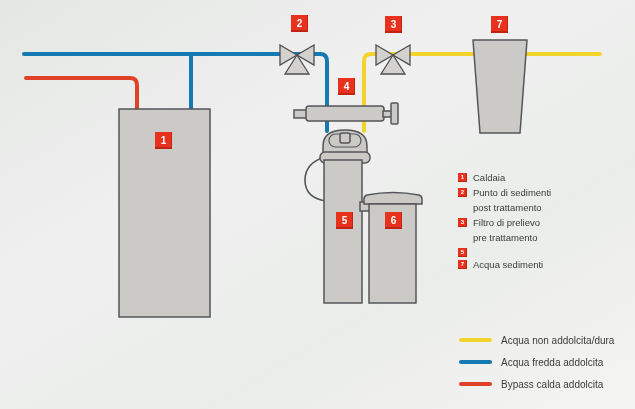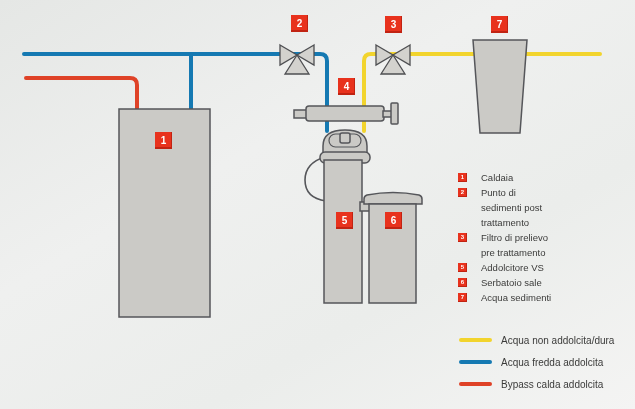--- a/index.html
+++ b/index.html
@@ -16,21 +16,21 @@
   .comp-light{fill:#d3d2ce;stroke:#4e4f52;stroke-width:1.3;}
   .comp-outline{fill:none;stroke:#55565a;stroke-width:1.2;}
   .hose{fill:none;stroke:#55565a;stroke-width:1.6;}
   .badge{
     position:absolute;width:17px;height:17px;
     color:#fff;font-size:10px;font-weight:bold;
     display:flex;align-items:center;justify-content:center;
     box-shadow:inset -1px -2px 0 rgba(120,10,0,.35);
   }
   .legend{position:absolute;left:458px;top:170px;width:96px;}
-  .legend-row{display:flex;gap:14px;margin:0 0 0 0;}
+  .legend-row{display:flex;gap:6px;margin:0 0 0 0;}
   .legend-marker{
     flex:0 0 auto;width:9px;height:9px;margin-top:3px;
     color:#fff;font-size:6px;font-weight:bold;line-height:9px;text-align:center;
     box-shadow:inset -1px -1px 0 rgba(120,10,0,.35);
   }
   .legend-text{font-size:9.5px;line-height:15px;color:#3b3b3a;width:84px;}
   .pipe-legend{position:absolute;left:459px;top:329px;}
   .pipe-legend-row{display:flex;align-items:center;height:22px;}
   .swatch{width:33px;height:4px;border-radius:2px;flex:0 0 auto;}
   .pipe-legend-label{font-size:10px;color:#3b3b3a;margin-left:9px;white-space:nowrap;}
@@ -104,25 +104,20 @@
     <div class="legend-row">
       <div class="legend-marker" style="background-color: rgb(232, 50, 29);">2</div>
       <div class="legend-text">Punto di sedimenti post trattamento</div>
     </div>
     <div class="legend-row">
       <div class="legend-marker" style="background-color: rgb(232, 50, 29);">3</div>
       <div class="legend-text">Filtro di prelievo pre trattamento</div>
     </div>
     <div class="legend-row">
       <div class="legend-marker" style="background-color: rgb(232, 50, 29);">5</div>
-      <div class="legend-text">Addolcitore VS</div>
-    </div>
-    <div class="legend-row">
-      <div class="legend-marker" style="background-color: rgb(232, 50, 29);">6</div>
-      <div class="legend-text">Serbatoio sale</div>
     </div>
     <div class="legend-row">
       <div class="legend-marker" style="background-color: rgb(232, 50, 29);">7</div>
       <div class="legend-text">Acqua sedimenti</div>
     </div>
   </div>
 
   <div class="pipe-legend">
     <div class="pipe-legend-row">
       <div class="swatch" style="background-color: rgb(242, 212, 45);"></div>

